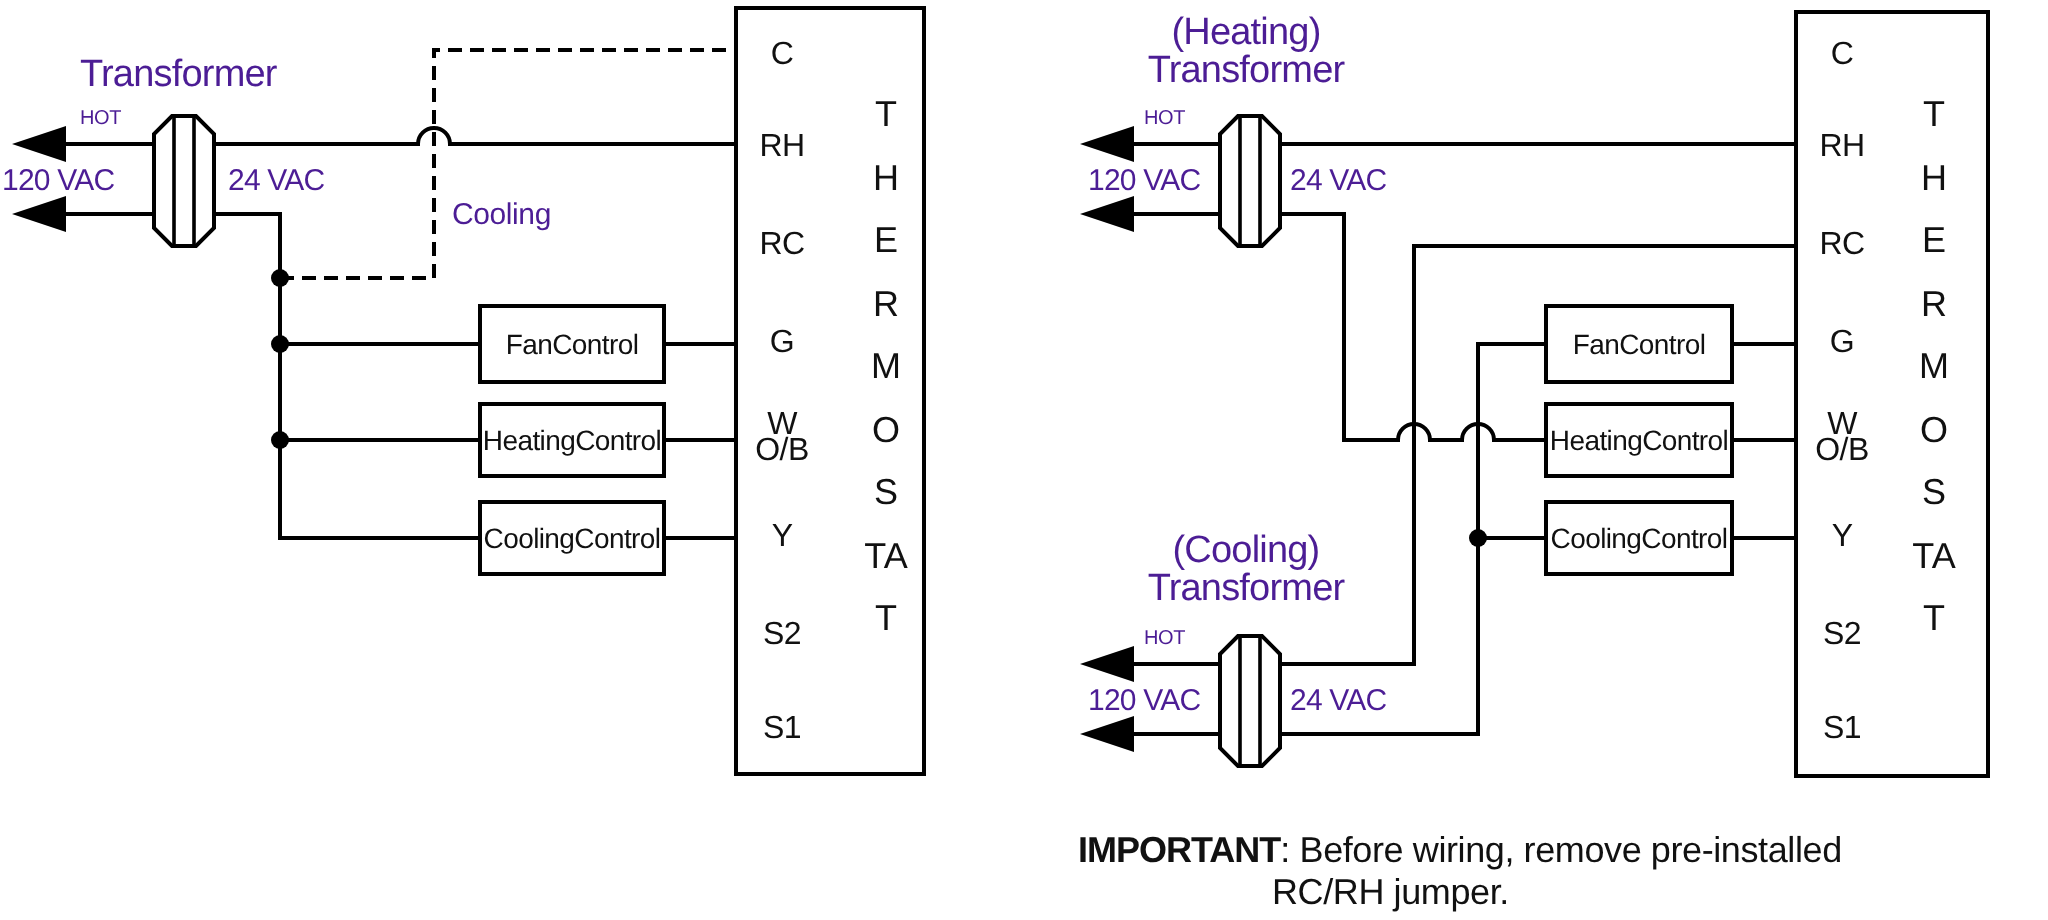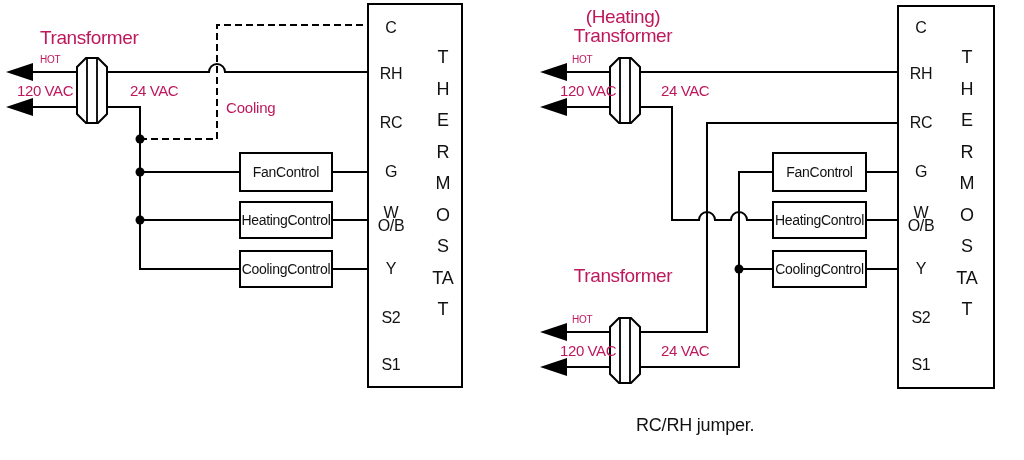--- a/index.html
+++ b/index.html
@@ -1,25 +1,25 @@
 <!DOCTYPE html>
 <html><head>
 <meta charset="utf-8">
 <style>
   html,body{margin:0;padding:0;background:#ffffff;}
   #canvas{
     position:relative;width:1024px;height:460px;background:#ffffff;
     font-family:"Liberation Sans","DejaVu Sans",sans-serif;color:#111111;overflow:hidden;
   }
   #wires{position:absolute;left:0;top:0;}
-  .lbl{position:absolute;white-space:nowrap;color:#be185d;}
+  .lbl{position:absolute;white-space:nowrap;color:#4c1d95;}
   .xfmr-title{font-size:19px;letter-spacing:-0.4px;}
   .xfmr-title2{font-size:19px;letter-spacing:-0.4px;text-align:center;width:110px;line-height:18.5px;}
   .hot{font-size:10px;letter-spacing:-0.2px;}
-  .vac{font-size:15px;letter-spacing:-0.4px;padding-left:16px;}
+  .vac{font-size:15px;letter-spacing:-0.4px;}
   .optional{font-size:15px;letter-spacing:-0.2px;}
   .tbox{position:absolute;border:2px solid #000;background:#ffffff;box-sizing:border-box;}
   .ctrl{
     position:absolute;width:94px;border:2px solid #000;background:#ffffff;box-sizing:border-box;
     display:flex;flex-direction:row;align-items:center;justify-content:center;
     font-size:14px;line-height:15px;letter-spacing:-0.3px;text-align:center;
   }
   .term{position:absolute;width:44px;text-align:center;font-size:16px;line-height:17px;letter-spacing:-0.3px;}
   .term-wob{line-height:13px;}
   .vert{
@@ -117,20 +117,21 @@
 
   <div class="lbl xfmr-title2" style="left:568px;top:8px;">
     <div>(Heating)</div>
     <div>Transformer</div>
   </div>
   <div class="lbl hot" style="left:572px;top:54px;">HOT</div>
   <div class="lbl vac" style="left:544px;top:82px;">120 VAC</div>
   <div class="lbl vac" style="left:645px;top:82px;">24 VAC</div>
 
   <div class="lbl xfmr-title2" style="left:568px;top:267px;">
+    <div>(Cooling)</div>
     <div>Transformer</div>
   </div>
   <div class="lbl hot" style="left:572px;top:314px;">HOT</div>
   <div class="lbl vac" style="left:544px;top:342px;">120 VAC</div>
   <div class="lbl vac" style="left:645px;top:342px;">24 VAC</div>
 
   <div class="ctrl" style="left:772px;top:152px;height:40px;width:95px;">
     <span>Fan</span>
     <span>Control</span>
   </div>
@@ -151,16 +152,17 @@
   <div class="term term-wob" style="left:899px;top:206px;">
     <div>W</div>
     <div>O/B</div>
   </div>
   <div class="term" style="left:899px;top:260px;">Y</div>
   <div class="term" style="left:899px;top:309px;">S2</div>
   <div class="term" style="left:899px;top:356px;">S1</div>
   <div class="vert" style="left:956px;top:42px;">THERMOSTAT</div>
 
   <div class="note">
+    <div><b>IMPORTANT</b><span>: Before wiring, remove pre-installed</span></div>
     <div class="l2">RC/RH jumper.</div>
   </div>
 
 </div>
 
 </body></html>

